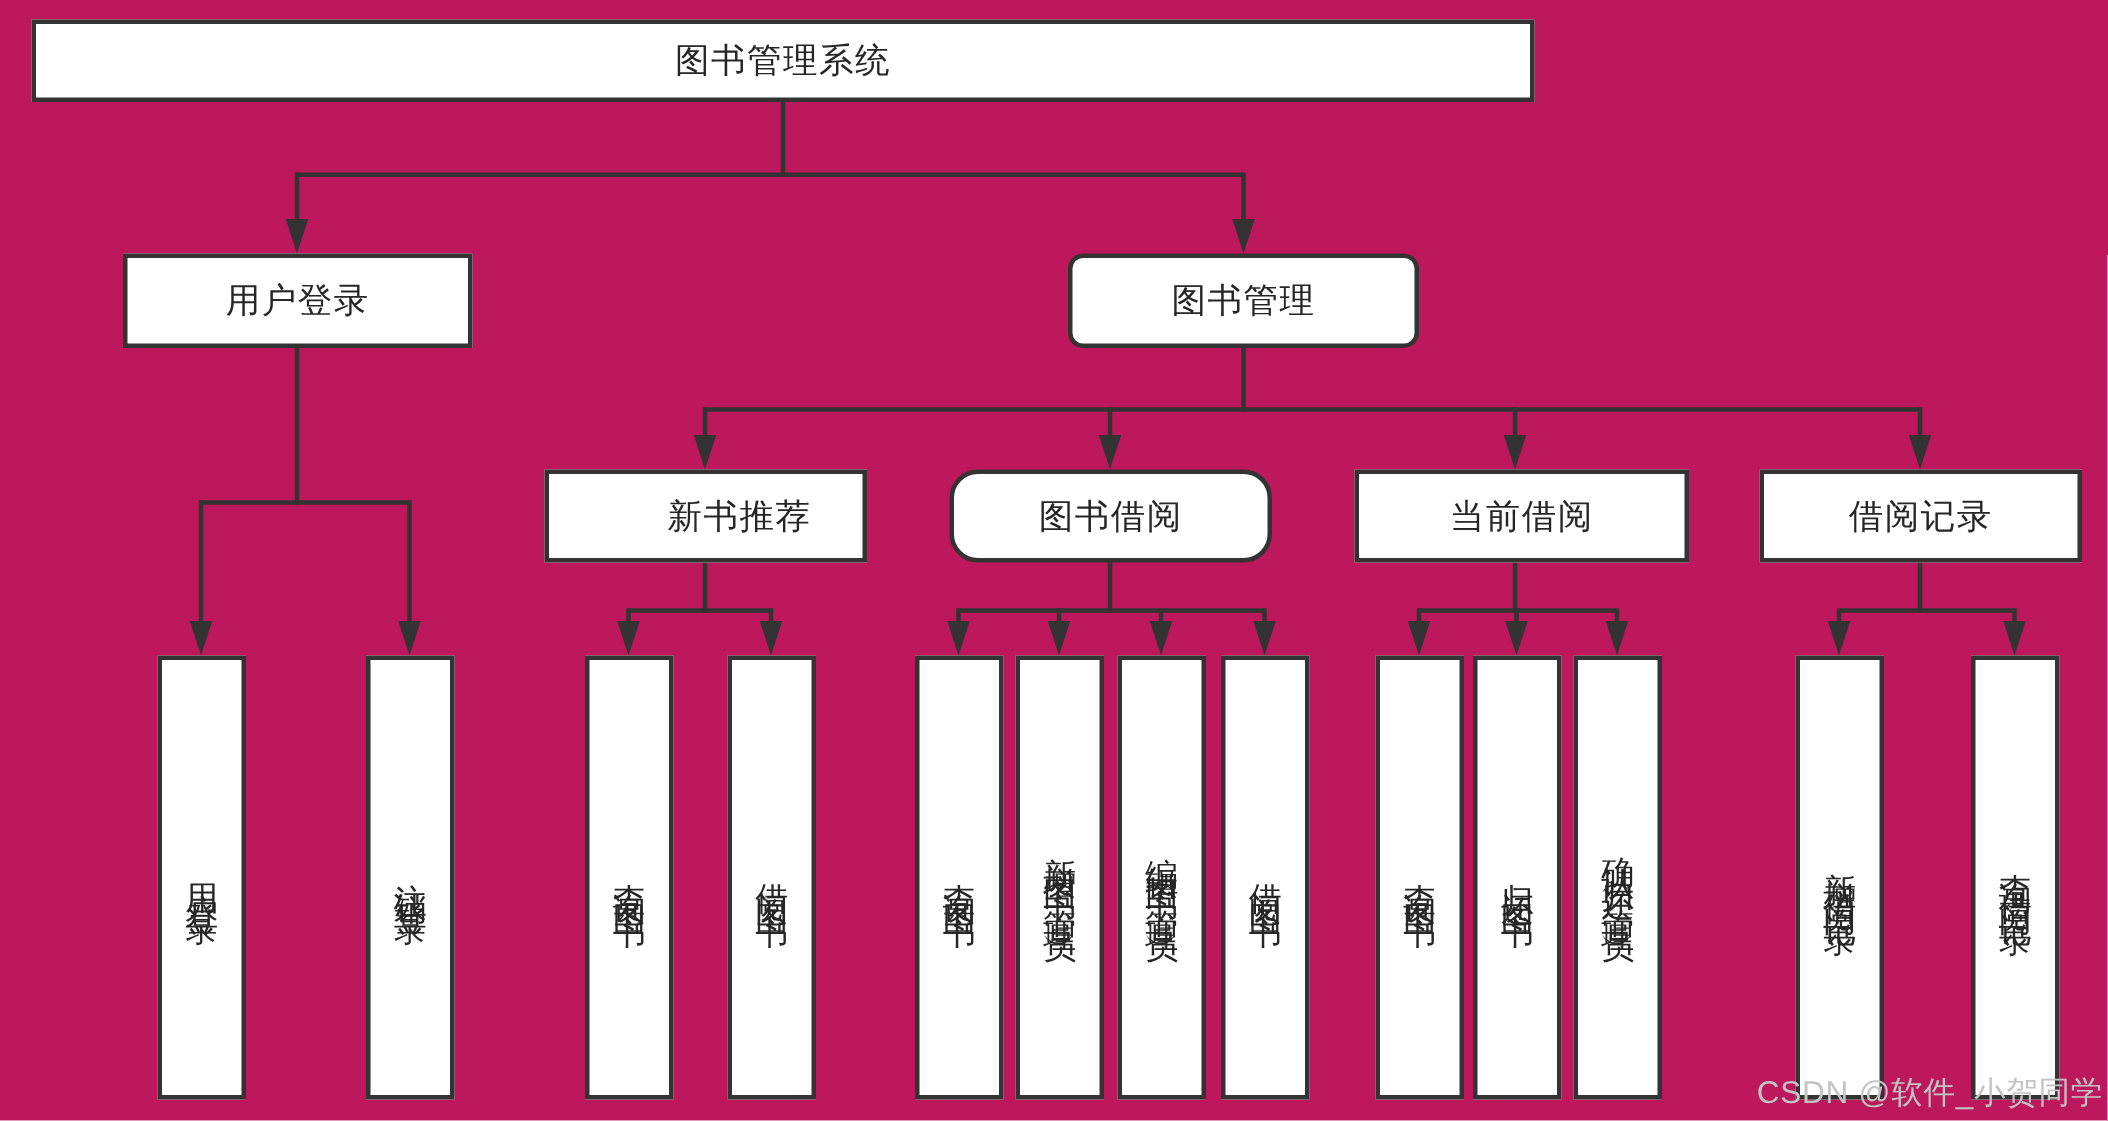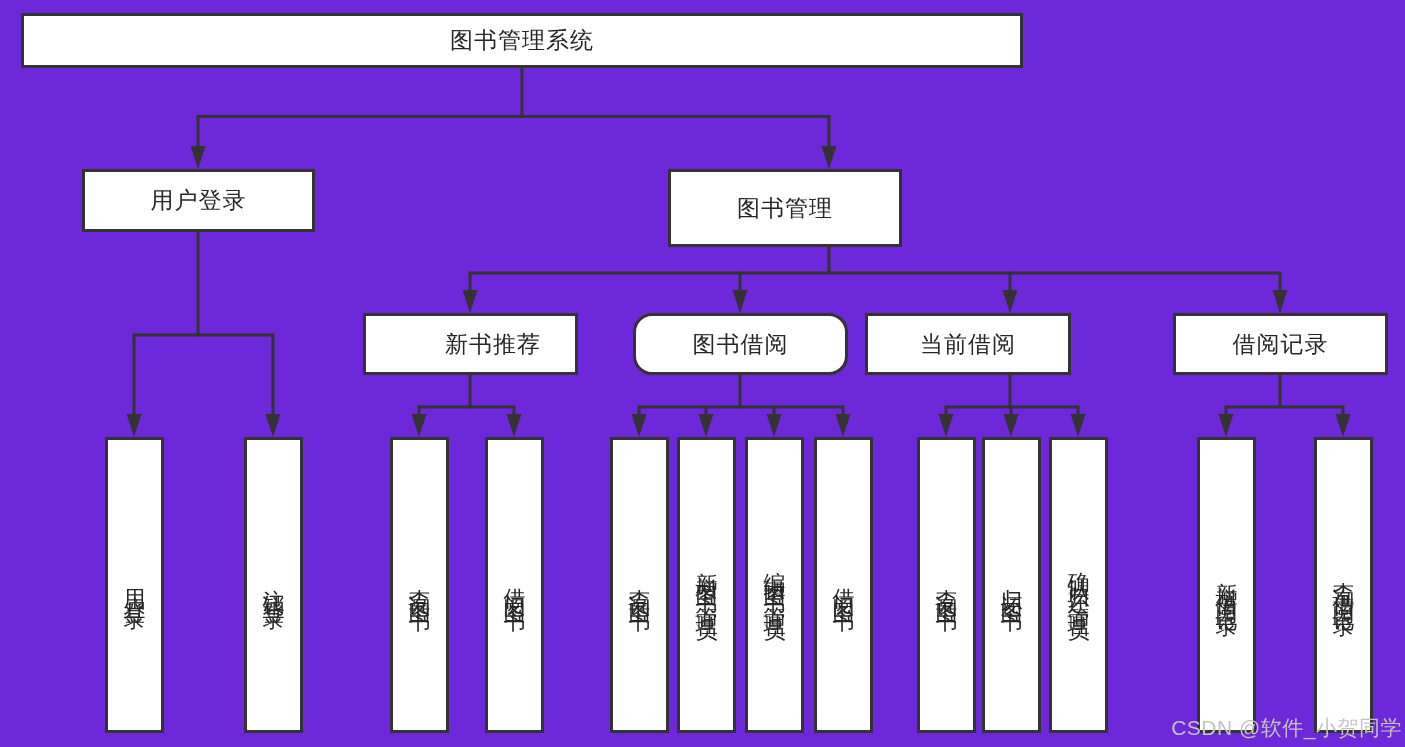--- a/index.html
+++ b/index.html
@@ -5,21 +5,21 @@
   * { margin: 0; padding: 0; box-sizing: border-box; }
   html, body {
     width: 1405px; height: 747px;
     background: #ffffff;
     font-family: "Liberation Sans", "DejaVu Sans", sans-serif;
     overflow: hidden;
   }
   #canvas {
     position: relative;
     width: 1405px; height: 747px;
-    background: #6d28d9;
+    background: #be185d;
   }
   #connectors {
     position: absolute; left: 0; top: 0;
     width: 1405px; height: 747px;
     z-index: 0;
   }
   .node {
     position: absolute;
     background: #ffffff;
     border: 3px solid #333333;
@@ -130,31 +130,31 @@
     </g>
   </svg>
 
   <div class="node node-h" style="left:21px; top:13px; width:1002px; height:55px;">
     <span>图书管理系统</span>
   </div>
 
   <div class="node node-h" style="left:82px; top:169px; width:233px; height:63px;">
     <span>用户登录</span>
   </div>
-  <div class="node node-h" style="left:668px; top:169px; width:234px; height:78px;">
+  <div class="node node-h" style="left:712px; top:169px; width:234px; height:63px;border-radius:10px;">
     <span>图书管理</span>
   </div>
 
   <div class="node node-h" style="left:363px; top:313px; width:215px; height:62px;padding-left:45px;">
     <span>新书推荐</span>
   </div>
   <div class="node node-h" style="left:633px; top:313px; width:215px; height:62px;border-radius:19px;">
     <span>图书借阅</span>
   </div>
-  <div class="node node-h" style="left:865px; top:313px; width:206px; height:62px;">
+  <div class="node node-h" style="left:903px; top:313px; width:223px; height:62px;">
     <span>当前借阅</span>
   </div>
   <div class="node node-h" style="left:1173px; top:313px; width:215px; height:62px;">
     <span>借阅记录</span>
   </div>
 
   <div class="node leaf" style="left:105px;">
     <span class="vtext">用户登录</span>
   </div>
   <div class="node leaf" style="left:244px;">

